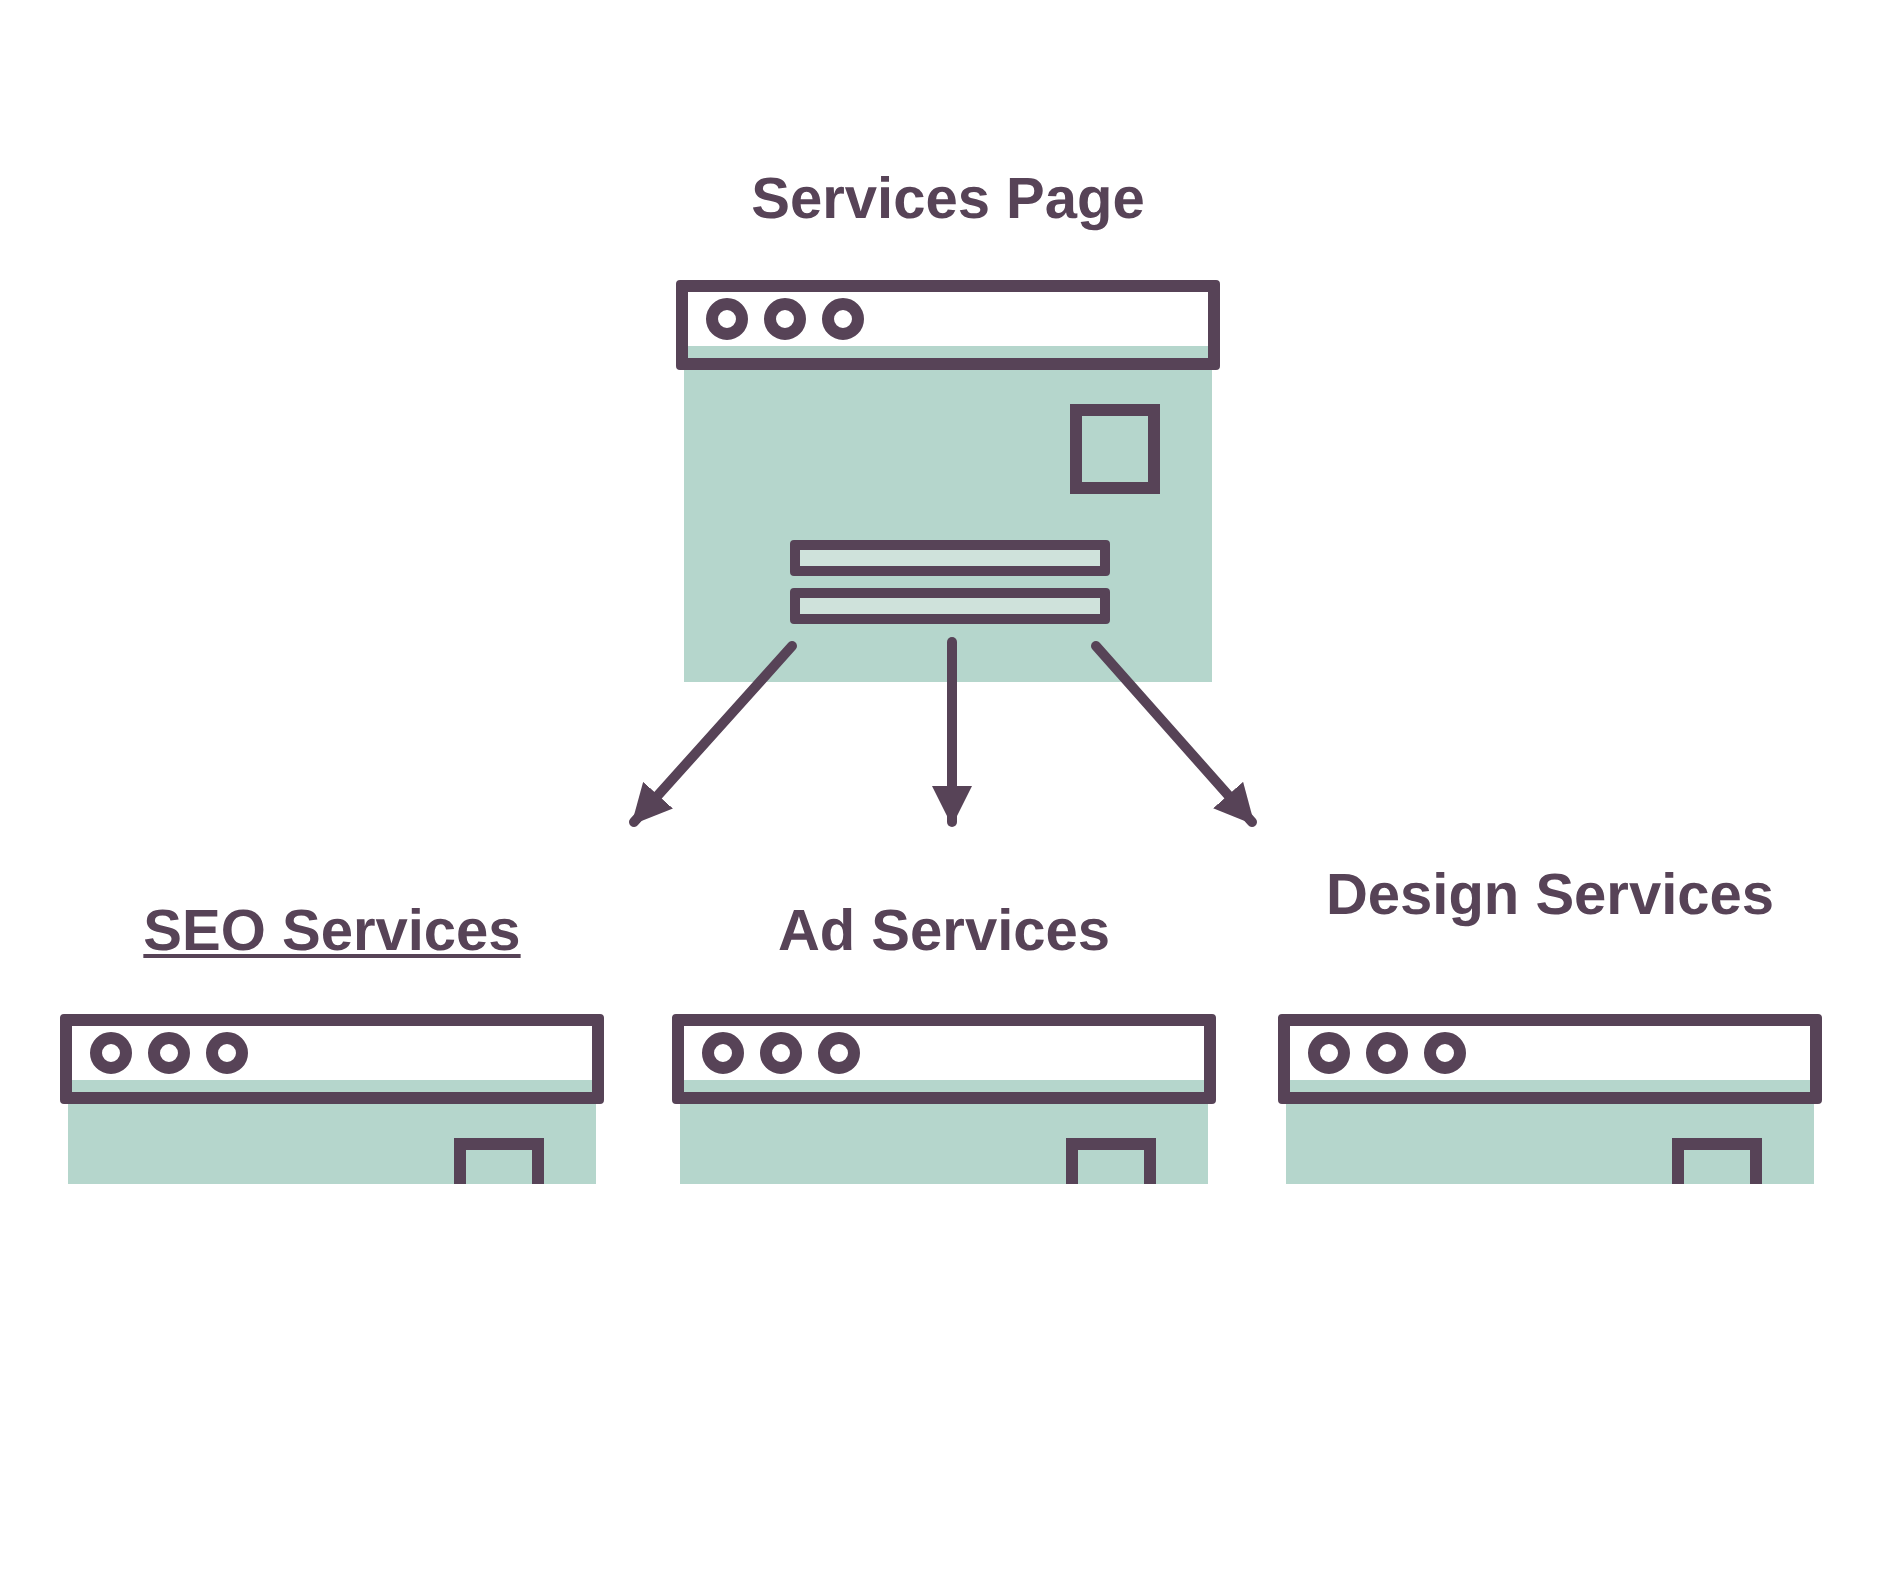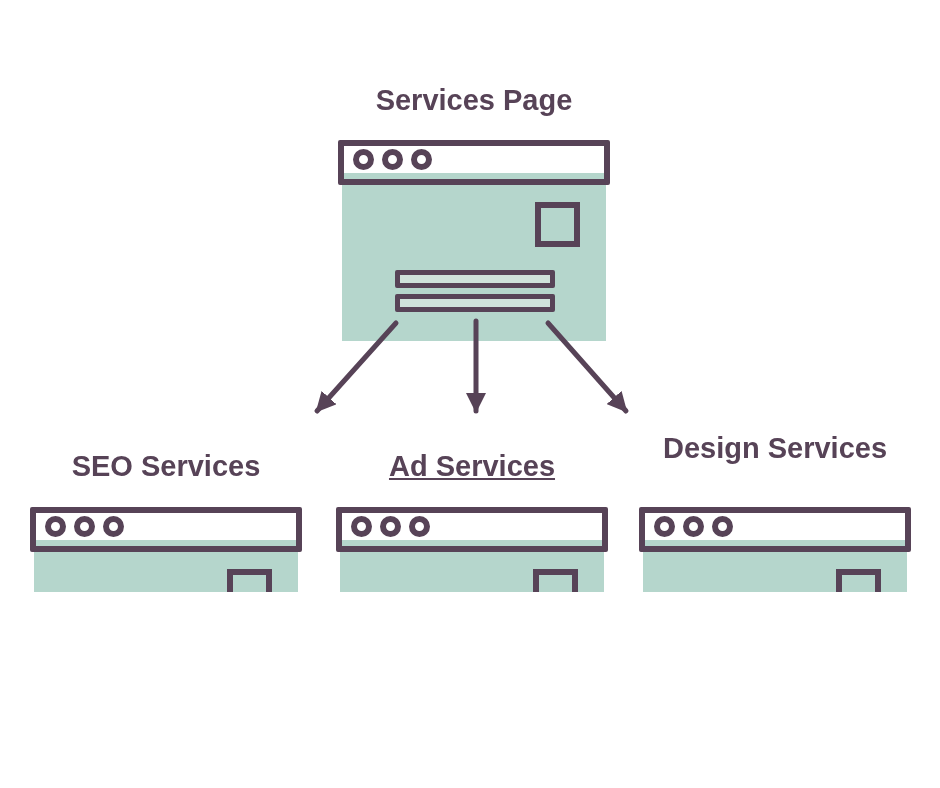--- a/index.html
+++ b/index.html
@@ -83,22 +83,22 @@
     width:160px;height:18px;
     box-sizing:border-box;
     border:5px solid var(--purple);
     border-radius:2px;
     background:var(--teal-light);
   }
   .text-bar.b1{top:85px;}
   .text-bar.b2{top:109px;}
   
   .lbl-root{left:338px;top:84px;}
-  .lbl-seo{left:30px;top:450px;}
-  .lbl-ad{left:336px;top:450px;text-decoration:underline;}
+  .lbl-seo{left:30px;top:450px;text-decoration:underline;}
+  .lbl-ad{left:336px;top:450px;}
   .lbl-design{left:639px;top:432px;}
   .win-root{left:338px;top:140px;}
   .win-seo{left:30px;top:507px;}
   .win-ad{left:336px;top:507px;}
   .win-design{left:639px;top:507px;}
   
   .arrows{
     position:absolute;
     left:0;top:0;
     width:940px;height:788px;

